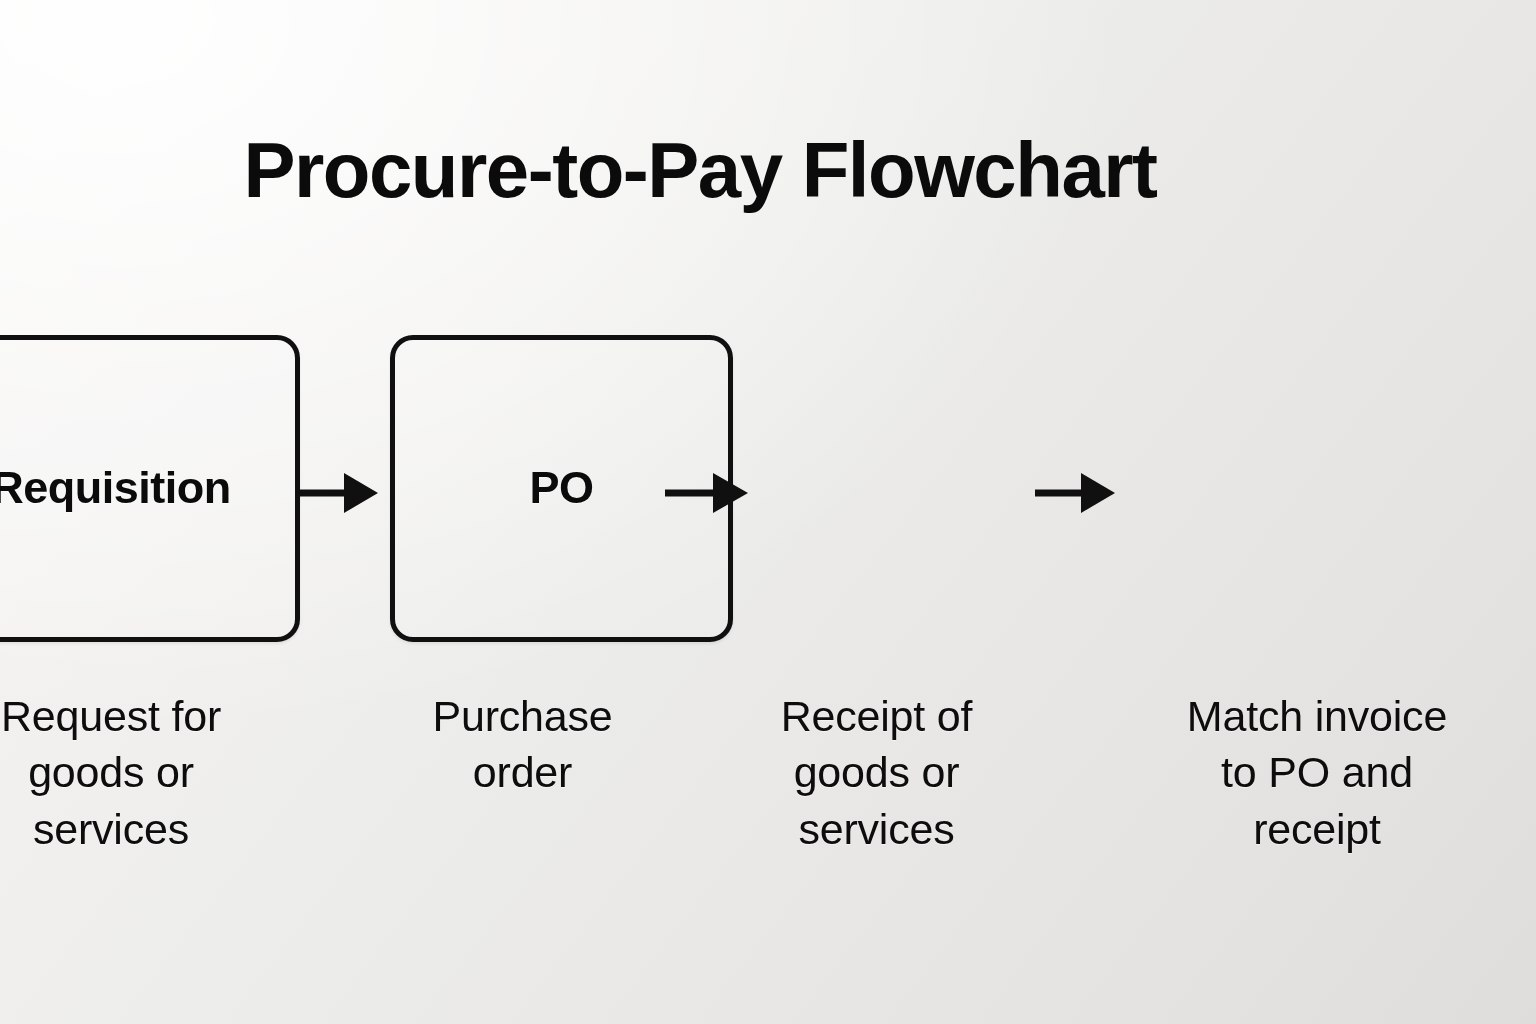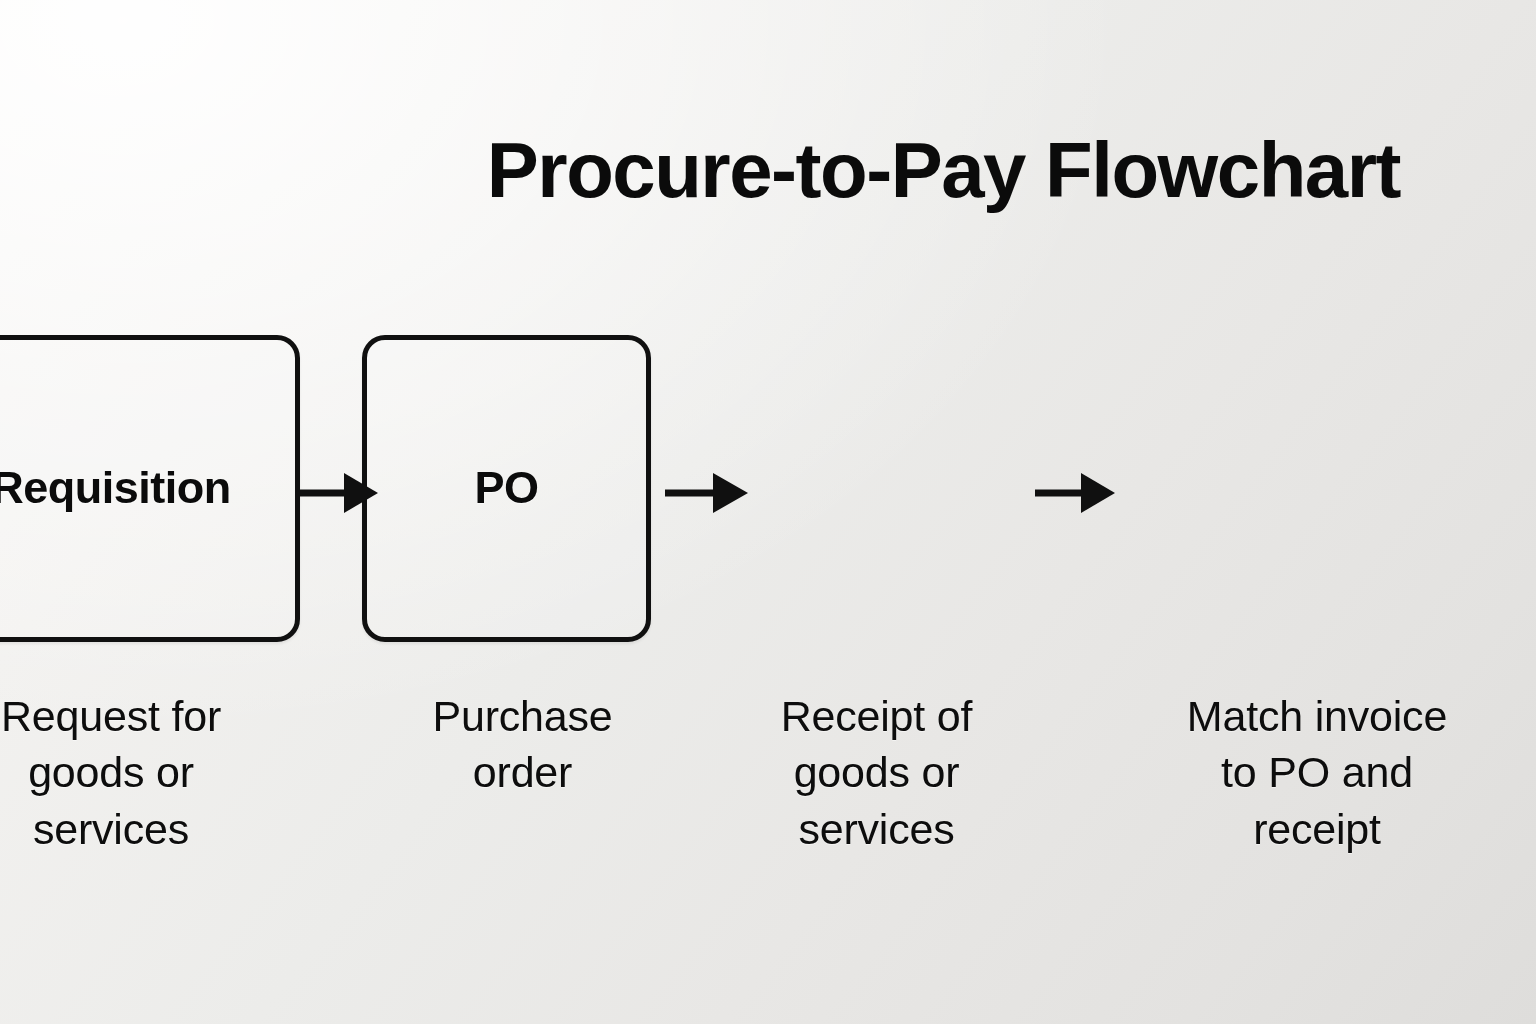--- a/index.html
+++ b/index.html
@@ -32,21 +32,21 @@
          #e3e2e0 85%,
          #dedddb 100%);
   }
 
   
   #title {
     position: absolute;
     left: 0;
     top: 131px;
     width: 1400px;
-    text-align: right;
+    text-align: center;
     font-size: 78px;
     font-weight: 700;
     letter-spacing: -1.5px;
     color: #0b0b0b;
     line-height: 1.0;
     white-space: nowrap;
   }
 
   
   #flow {
@@ -78,21 +78,21 @@
     color: #0b0b0b;
     text-align: center;
     line-height: 1.12;
     letter-spacing: -0.5px;
     white-space: pre-line;
     text-shadow: 0 1px 0 rgba(255,255,255,0.55);
   }
 
   
   #node-0 { left: -78px; width: 378px; }
-  #node-1 { left: 362px; width: 289px; }
+  #node-1 { left: 390px; width: 343px; }
   #node-2 { left: 748px; width: 289px; }
   #node-3 { left: 1115px; width: 320px; }
 
   
   .caption {
     position: absolute;
     top: 668px;
     font-size: 43px;
     font-weight: 400;
     color: #0d0d0d;

